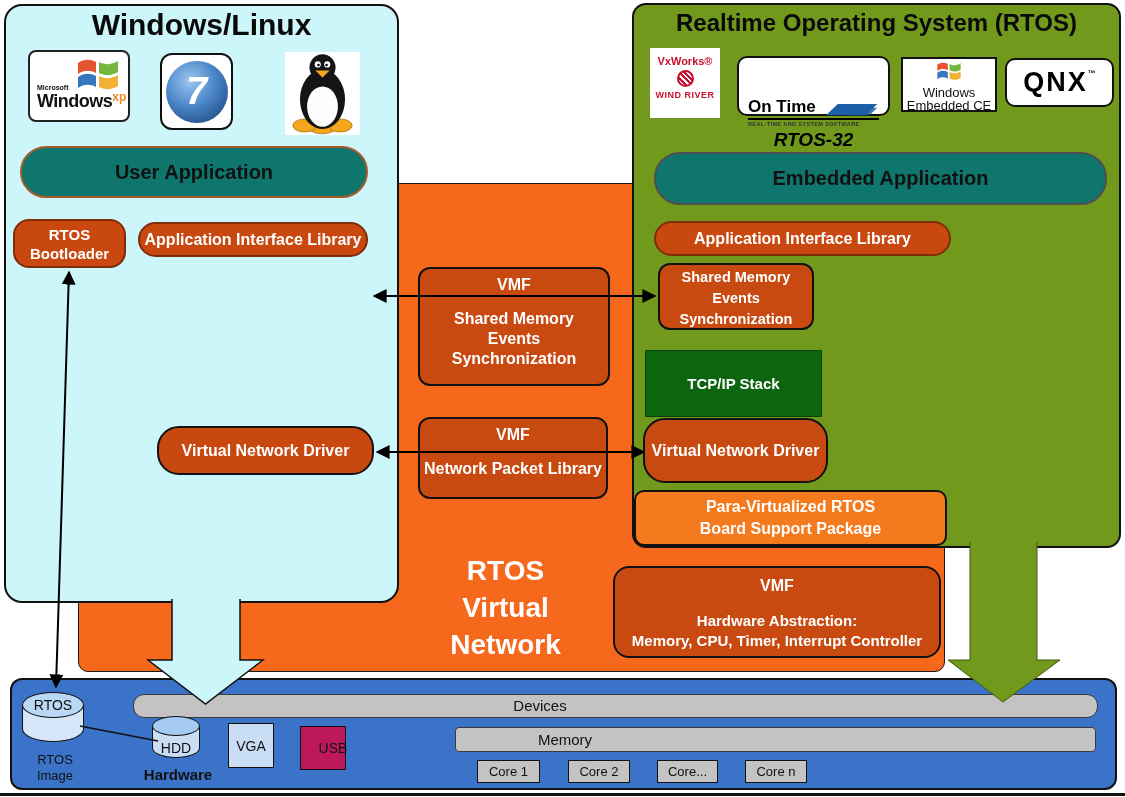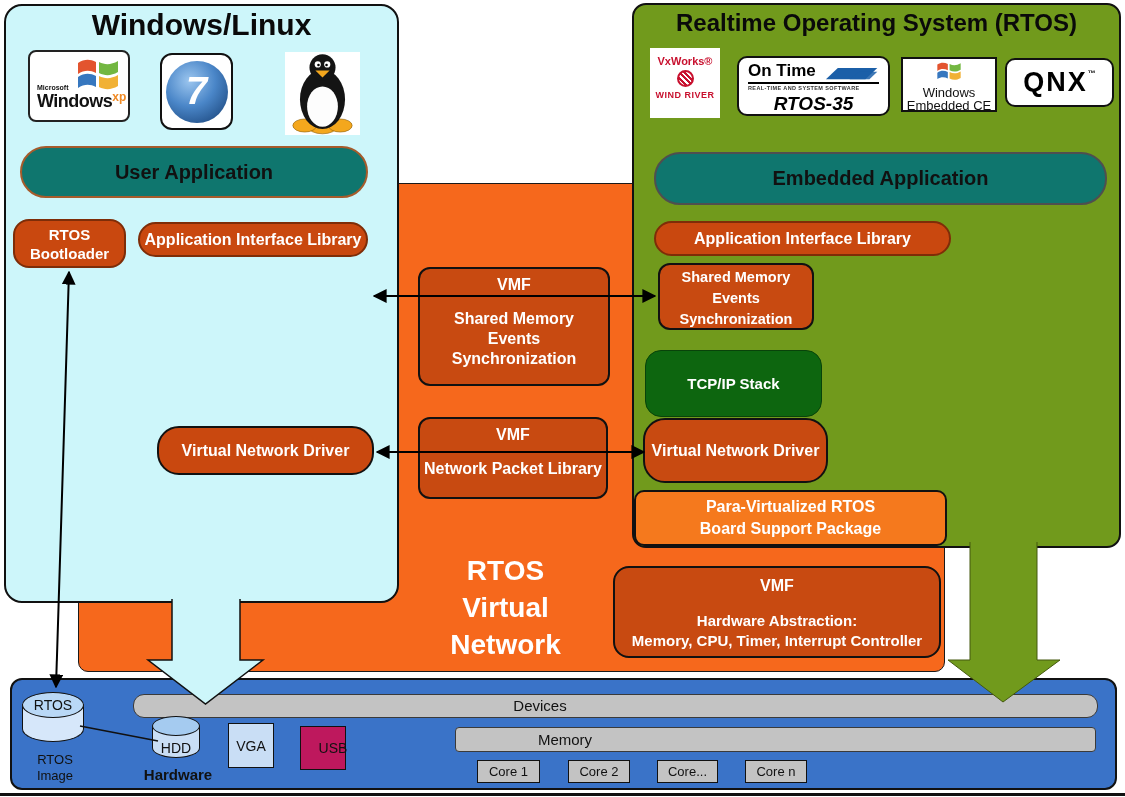--- a/index.html
+++ b/index.html
@@ -34,21 +34,21 @@
   .vmf-shared{left:418px;top:267px;width:192px;height:119px;border-radius:12px;padding-top:7px;font-size:16px;}
   .vmf-net{left:418px;top:417px;width:190px;height:82px;border-radius:12px;padding-top:7px;font-size:16px;}
   .vmf-hal{left:613px;top:566px;width:328px;height:92px;border-radius:16px;padding-top:9px;font-size:16px;}
   .vmf-lines{margin-top:15px;line-height:20px;}
   .vmf-lines2{margin-top:16px;line-height:20px;font-size:15px;}
 
   .vm-title{left:398px;top:552px;width:215px;color:#fff;font-weight:800;font-size:28px;line-height:37px;text-align:center;}
 
   .ail-right{left:654px;top:221px;width:297px;height:35px;border-radius:18px;font-size:16px;}
   .shm-right{left:658px;top:263px;width:156px;height:67px;border-radius:12px;font-size:14.5px;line-height:21px;padding-top:2px;}
-  .tcpip{left:645px;top:350px;width:177px;height:67px;background:#0D660F;border:1.5px solid #08430a;border-radius:16px;color:#fff;font-weight:700;font-size:15px;}
+  .tcpip{left:645px;top:350px;width:177px;height:67px;background:#0D660F;border:1.5px solid #08430a;border-radius:1px;color:#fff;font-weight:700;font-size:15px;}
   .vnd-right{left:643px;top:418px;width:185px;height:65px;border-radius:22px;font-size:16px;border:2.5px solid #111;}
   .para{left:634px;top:490px;width:313px;height:56px;background:#F5791D;border:2px solid #111;border-radius:10px;color:#fff;font-weight:700;font-size:16px;line-height:22px;}
 
   
   .xp-logo{left:28px;top:50px;width:102px;height:72px;background:#fff;border:2px solid #222;border-radius:8px;}
   .xp-flag{position:absolute;right:8px;top:5px;width:44px;height:36px;}
   .xp-text{position:absolute;left:7px;bottom:8px;color:#111;}
   .xp-brand{font-size:7px;font-weight:700;display:block;}
   .xp-name{font-size:18px;font-weight:800;letter-spacing:-0.5px;}
   .xp-sup{color:#F08A24;font-size:12px;font-weight:800;position:relative;top:-6px;}
@@ -61,21 +61,21 @@
   .tux-logo{left:285px;top:52px;width:75px;height:83px;background:#fff;}
 
   .vx-logo{left:650px;top:48px;width:70px;height:70px;background:#fff;text-align:center;padding-top:7px;}
   .vx-name{color:#C8102E;font-weight:700;font-size:11px;}
   .vx-icon{width:13px;height:13px;border-radius:50%;border:2px solid #C8102E;
      background:repeating-linear-gradient(45deg,#C8102E 0 2px,#fff 2px 4px);margin:3px auto;}
   .vx-company{color:#C8102E;font-weight:800;font-size:9px;letter-spacing:0.5px;}
 
   .ontime-logo{left:737px;top:56px;width:153px;height:60px;background:#fff;border:2px solid #111;border-radius:10px;padding:3px 9px 0;}
   .ontime-row{display:flex;align-items:flex-end;border-bottom:2px solid #000;padding-bottom:1px;}
-  .ontime-name{font-size:17px;font-weight:700;color:#000;white-space:nowrap;}
+  .ontime-name{font-size:17px;font-weight:700;color:#000;white-space:nowrap;margin-top:36px;}
   .ontime-mark{flex:1;height:13px;margin-left:4px;}
   .ontime-tag{font-size:5.5px;font-weight:700;color:#333;letter-spacing:0.4px;margin-top:1px;}
   .ontime-product{font-size:19px;font-weight:800;font-style:italic;color:#000;text-align:center;margin-top:2px;}
 
   .wince-logo{left:901px;top:57px;width:96px;height:55px;background:#fff;border:2px solid #111;text-align:center;padding-top:2px;color:#111;}
   .wince-line{font-size:13px;line-height:13px;}
 
   .qnx-logo{left:1005px;top:58px;width:109px;height:49px;background:#fff;border:2px solid #111;border-radius:10px;
      font-weight:900;font-size:27px;letter-spacing:2px;color:#000;}
   .qnx-tm{font-size:8px;position:relative;top:-9px;letter-spacing:0;}
@@ -203,21 +203,21 @@
 
   <div class="abs ontime-logo">
     <div class="ontime-row">
       <span class="ontime-name">On Time</span>
       <svg class="ontime-mark" viewBox="0 0 60 14" preserveAspectRatio="none">
         <polygon points="6,12 18,0 58,0 46,12" fill="#1B5FA8"></polygon>
         <polygon points="30,12 40,4 58,4 50,12" fill="#1B5FA8" opacity="0.85"></polygon>
       </svg>
     </div>
     <div class="ontime-tag">REAL-TIME AND SYSTEM SOFTWARE</div>
-    <div class="ontime-product">RTOS-35</div>
+    <div class="ontime-product">RTOS-32</div>
   </div>
 
   <div class="abs wince-logo">
     <svg viewBox="0 0 44 36" width="28" height="21">
       <path d="M2,6 C8,2 14,2 20,5 L20,16 C14,13 8,13 2,17 Z" fill="#E3542F"></path>
       <path d="M23,5 C29,8 35,8 42,4 L42,15 C35,19 29,19 23,16 Z" fill="#73B741"></path>
       <path d="M2,20 C8,16 14,16 20,19 L20,30 C14,27 8,27 2,31 Z" fill="#3677BF"></path>
       <path d="M23,19 C29,22 35,22 42,18 L42,29 C35,33 29,33 23,30 Z" fill="#F1B135"></path>
     </svg>
     <div class="wince-line">Windows</div>

